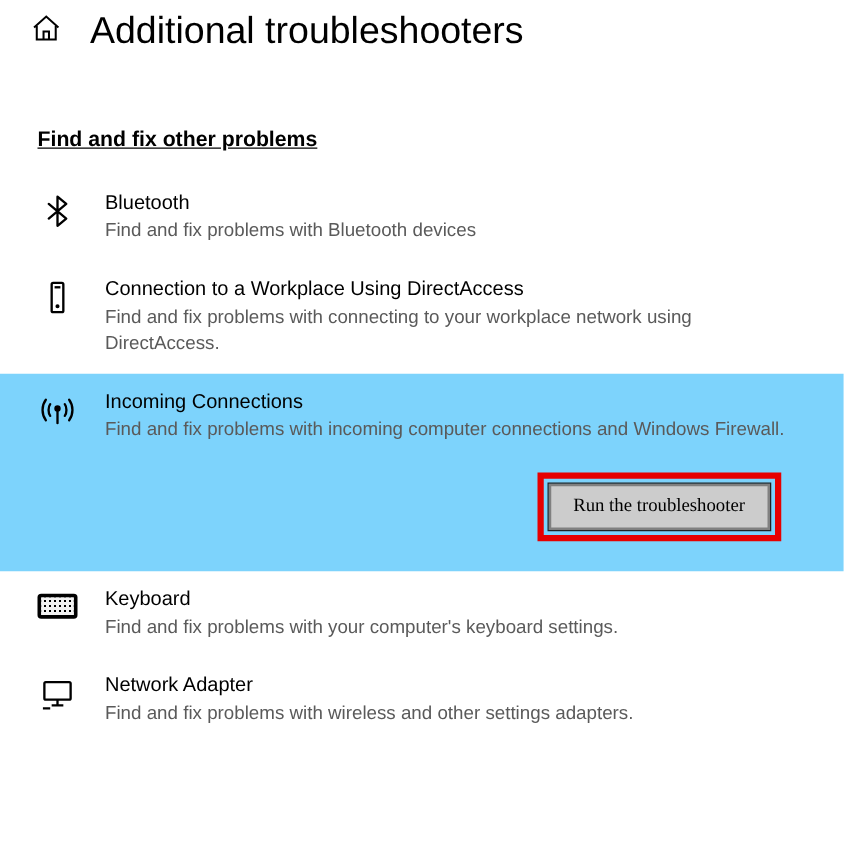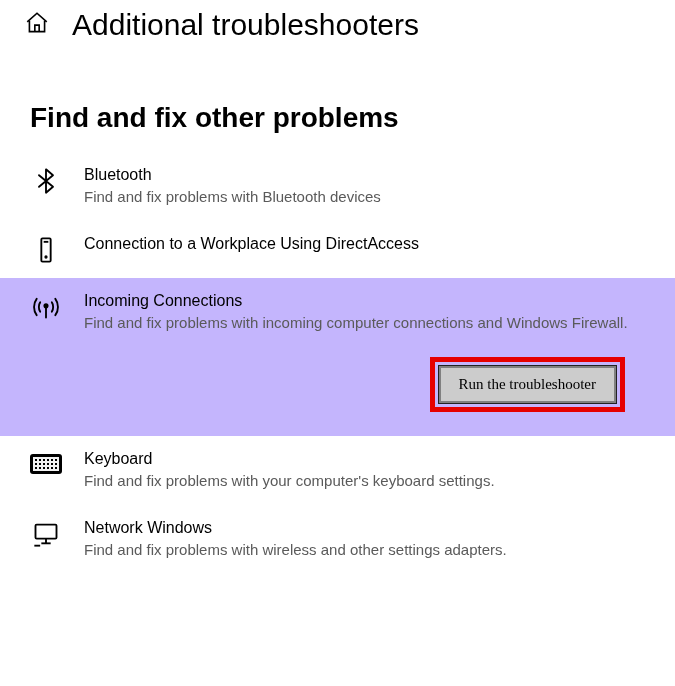--- a/index.html
+++ b/index.html
@@ -16,33 +16,34 @@
     align-items: center;
     padding: 8px 20px 20px 24px;
     gap: 22px;
   }
   .home-icon svg { width: 26px; height: 26px; }
   .page-title {
     font-size: 30px;
     font-weight: 400;
   }
   .section-title {
-    font-size: 28px;
+    font-size: 17px;
     font-weight: 600;
     padding: 40px 0 18px 30px;
+    text-decoration: underline;
   }
   .list { display: flex; flex-direction: column; }
   .item {
     display: flex;
     align-items: flex-start;
     padding: 14px 30px 14px 30px;
     gap: 22px;
   }
   .item.selected {
-    background: #c4b5fd;
+    background: #7dd3fc;
     padding-bottom: 24px;
   }
   .icon-slot {
     width: 32px;
     flex-shrink: 0;
     display: flex;
     justify-content: center;
     padding-top: 1px;
   }
   .icon-slot svg { width: 28px; height: 28px; }
@@ -130,20 +131,21 @@
   <div class="item">
     <span class="icon-slot">
       <svg viewBox="0 0 24 24" fill="none" stroke="#000" stroke-width="1.6">
         <rect x="8" y="2" width="8" height="20" rx="1"></rect>
         <line x1="10" y1="5" x2="14" y2="5"></line>
         <circle cx="12" cy="18" r="0.6" fill="#000"></circle>
       </svg>
     </span>
     <div class="text-col">
       <div class="item-title">Connection to a Workplace Using DirectAccess</div>
+      <div class="item-desc">Find and fix problems with connecting to your workplace network using DirectAccess.</div>
     </div>
   </div>
 
   <div class="item selected">
     <span class="icon-slot">
       <svg viewBox="0 0 24 24" fill="none" stroke="#000" stroke-width="1.6" stroke-linecap="round">
         <path d="M4 5 C1 9 1 15 4 19"></path>
         <path d="M7 8 C5.5 10 5.5 14 7 16"></path>
         <path d="M20 5 C23 9 23 15 20 19"></path>
         <path d="M17 8 C18.5 10 18.5 14 17 16"></path>
@@ -175,18 +177,18 @@
   <div class="item">
     <span class="icon-slot">
       <svg viewBox="0 0 24 24" fill="none" stroke="#000" stroke-width="1.6">
         <rect x="3" y="4" width="18" height="12" rx="1"></rect>
         <line x1="8" y1="20" x2="16" y2="20"></line>
         <line x1="12" y1="16" x2="12" y2="20"></line>
         <line x1="2" y1="22" x2="7" y2="22"></line>
       </svg>
     </span>
     <div class="text-col">
-      <div class="item-title">Network Windows</div>
+      <div class="item-title">Network Adapter</div>
       <div class="item-desc">Find and fix problems with wireless and other settings adapters.</div>
     </div>
   </div>
 
 </div>
 
 </body></html>

